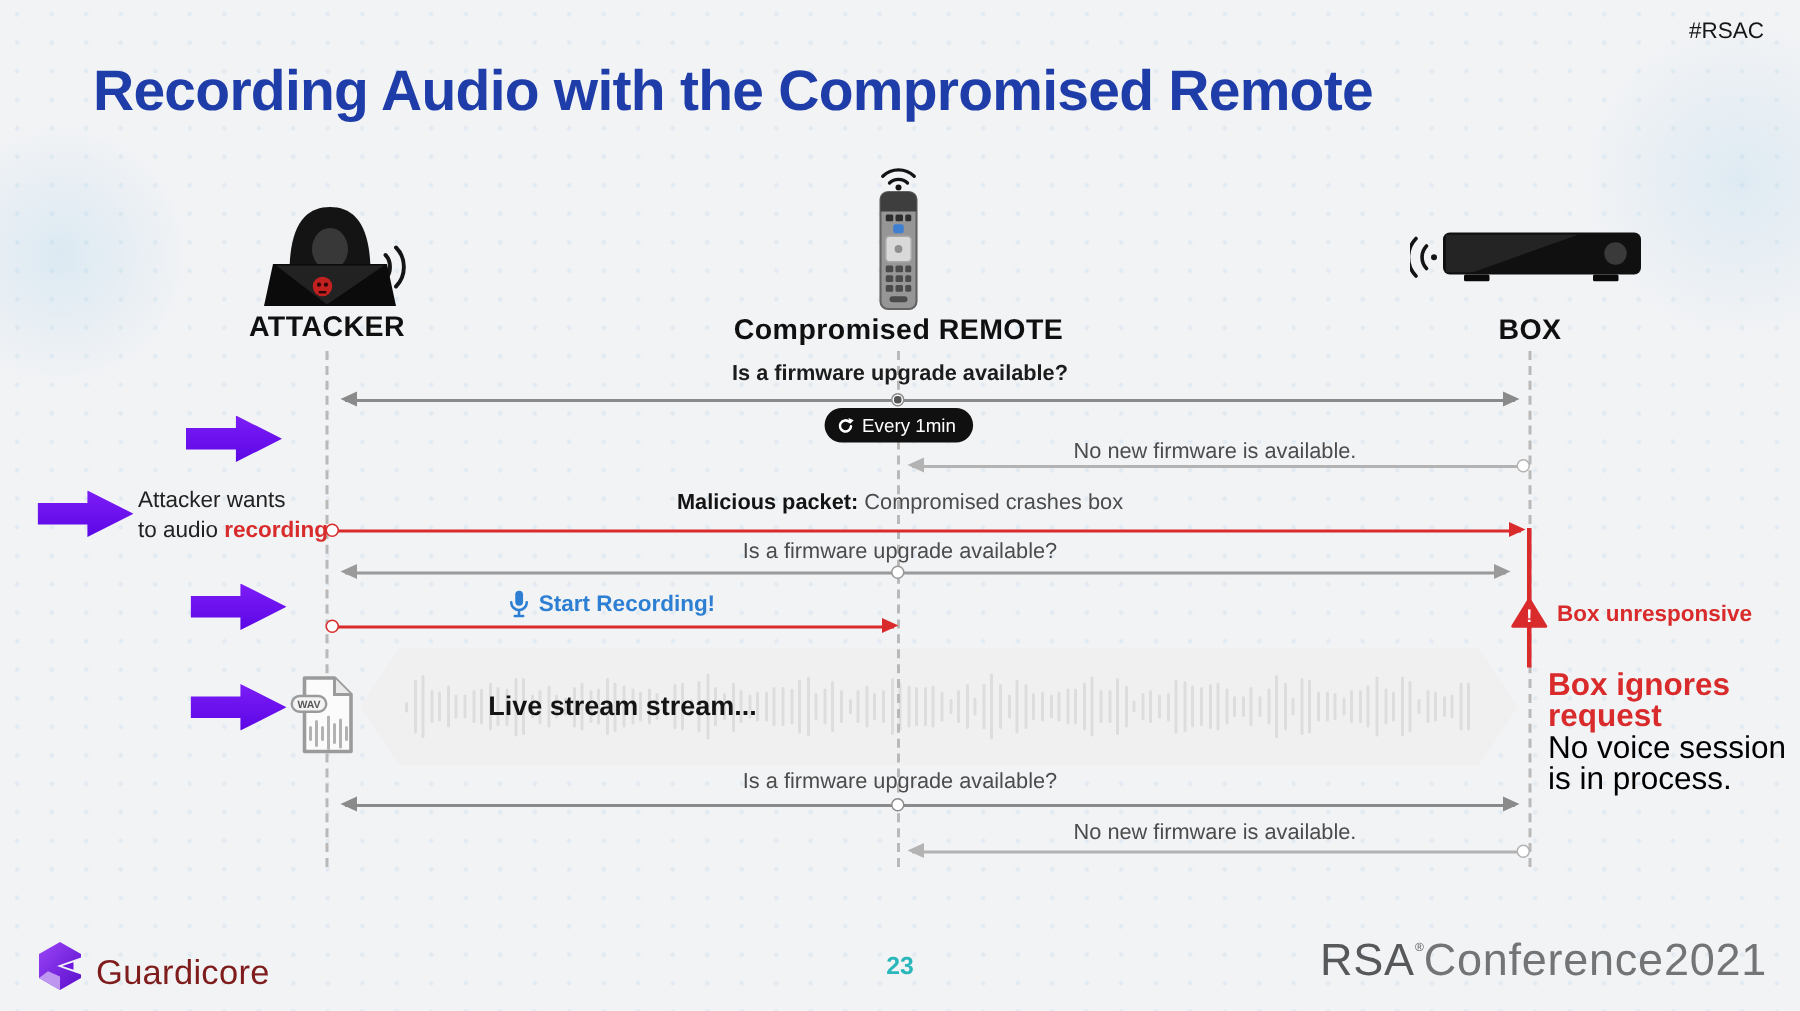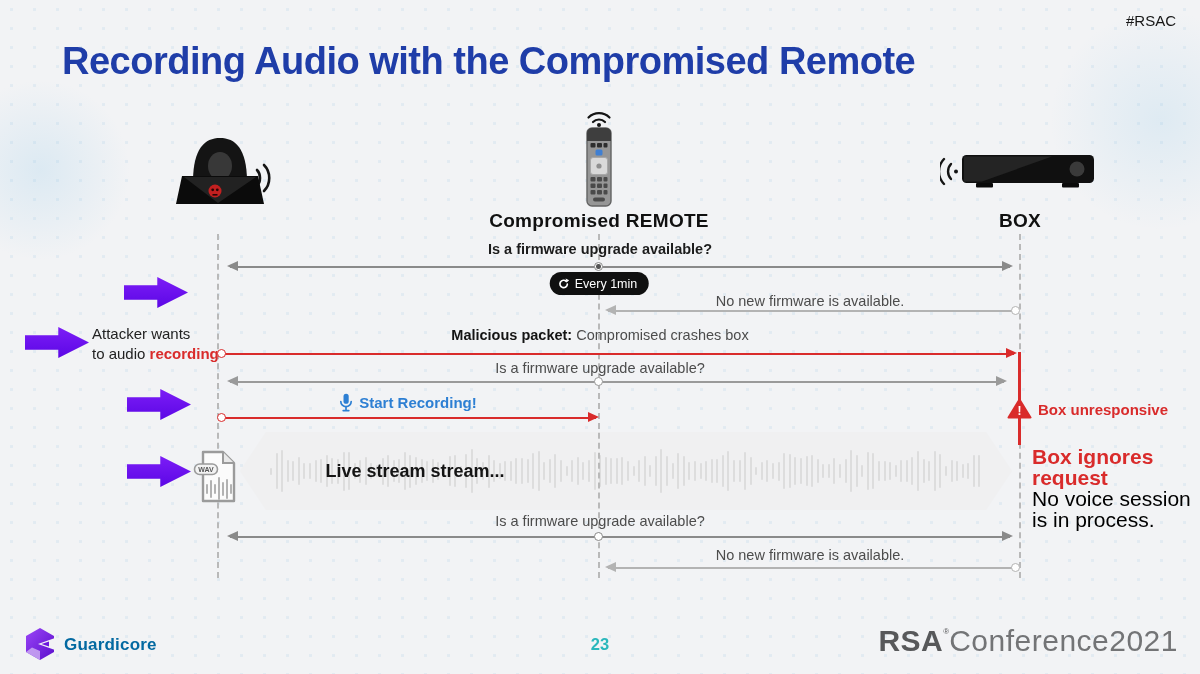--- a/index.html
+++ b/index.html
@@ -70,26 +70,26 @@
   .band-text .t2{ font-size:17px; color:#232323; letter-spacing:1.5px; margin-top:3px; }
 
   .warn{ position:absolute; z-index:5; }
   .warn-text{ position:absolute; font-size:15px; font-weight:700; color:#d92b2b; z-index:5; white-space:nowrap; }
   .box-note{ position:absolute; left:1032px; top:446px; font-size:21px; line-height:21px; z-index:5; }
   .box-note .r{ color:#d92b2b; font-weight:700; }
 
   .icon-wrap{ position:absolute; z-index:4; }
 
   
-  .footer-brand{ position:absolute; left:64px; top:635px; font-size:17px; font-weight:700;
-    color:#0369a1; letter-spacing:.2px; }
+  .footer-brand{ position:absolute; left:64px; top:635px; font-size:23px; font-weight:400;
+    color:#7f1d1d; letter-spacing:.2px; }
   .page-num{ position:absolute; left:0; right:0; top:635px; text-align:center;
     font-size:16.5px; font-weight:700; color:#2ab7bc; }
   .rsa-logo{ position:absolute; right:22px; top:624px; font-size:30px; color:#57585a; white-space:nowrap; }
-  .rsa-logo .b{ font-weight:700; letter-spacing:.5px; }
+  .rsa-logo .b{ font-weight:400; letter-spacing:.5px; }
   .rsa-logo .tm{ font-size:8px; vertical-align:top; position:relative; top:3px; }
   .rsa-logo .lt{ font-weight:300; color:#737476; letter-spacing:.5px; }
 </style>
 </head>
 <body>
 
 <div class="slide">
 
   <div class="title">Recording Audio with the Compromised Remote</div>
   <div class="hashtag">#RSAC</div>
@@ -101,20 +101,21 @@
       <path d="M33,54 C33,20 45,10 60,10 C75,10 87,20 87,54 Z" fill="#141414"></path>
       <ellipse cx="60" cy="38" rx="12" ry="14" fill="#383838"></ellipse>
       <polygon points="22,48 98,48 104,76 16,76" fill="#0b0b0b"></polygon>
       <polygon points="24,49 96,49 58,75" fill="#222222"></polygon>
       <circle cx="55" cy="63" r="6.5" fill="#c32020"></circle>
       <circle cx="52.7" cy="61.8" r="1.4" fill="#2a0505"></circle>
       <circle cx="57.3" cy="61.8" r="1.4" fill="#2a0505"></circle>
       <rect x="52.5" y="66" width="5" height="1.6" fill="#2a0505"></rect>
     </svg>
   </div>
+  <div class="actor-label" style="left:118px; top:208px; width:200px;">ATTACKER</div>
 
   <div class="icon-wrap" style="left:576px; top:110px; width:46px; height:98px;">
     <svg width="46" height="98" viewBox="0 0 46 98">
       <circle cx="23" cy="15" r="2" fill="#141414"></circle>
       <path d="M17,12 a8.5,8.5 0 0 1 12,0" stroke="#141414" stroke-width="2.2" fill="none" stroke-linecap="round"></path>
       <path d="M12.5,7.5 a15,15 0 0 1 21,0" stroke="#141414" stroke-width="2.2" fill="none" stroke-linecap="round"></path>
       <rect x="11" y="18" width="24" height="78" rx="5" fill="#969696" stroke="#636363" stroke-width="1.4"></rect>
       <path d="M11,23 a5,5 0 0 1 5,-5 h14 a5,5 0 0 1 5,5 v8 h-24 z" fill="#3e3e3e"></path>
       <rect x="14.5" y="33" width="5" height="4.5" rx="1" fill="#2d2d2d"></rect>
       <rect x="21" y="33" width="5" height="4.5" rx="1" fill="#2d2d2d"></rect>

